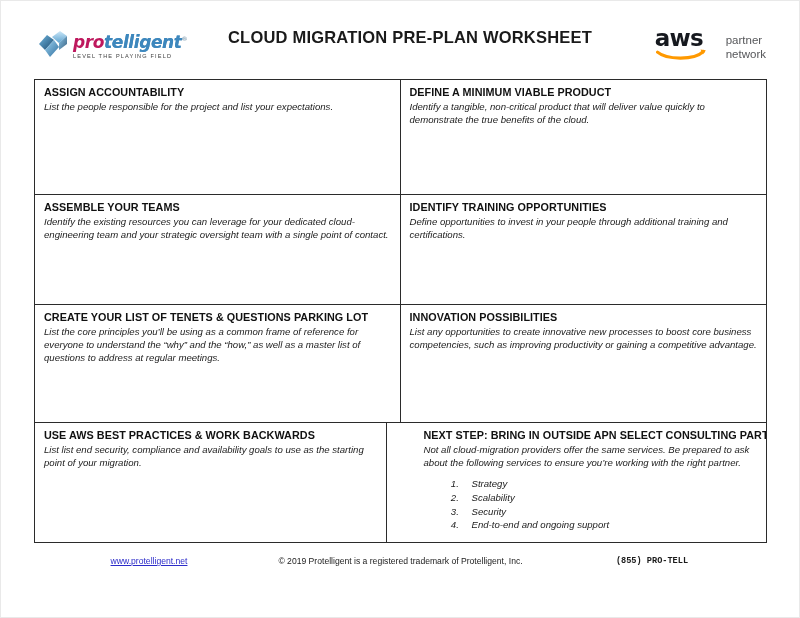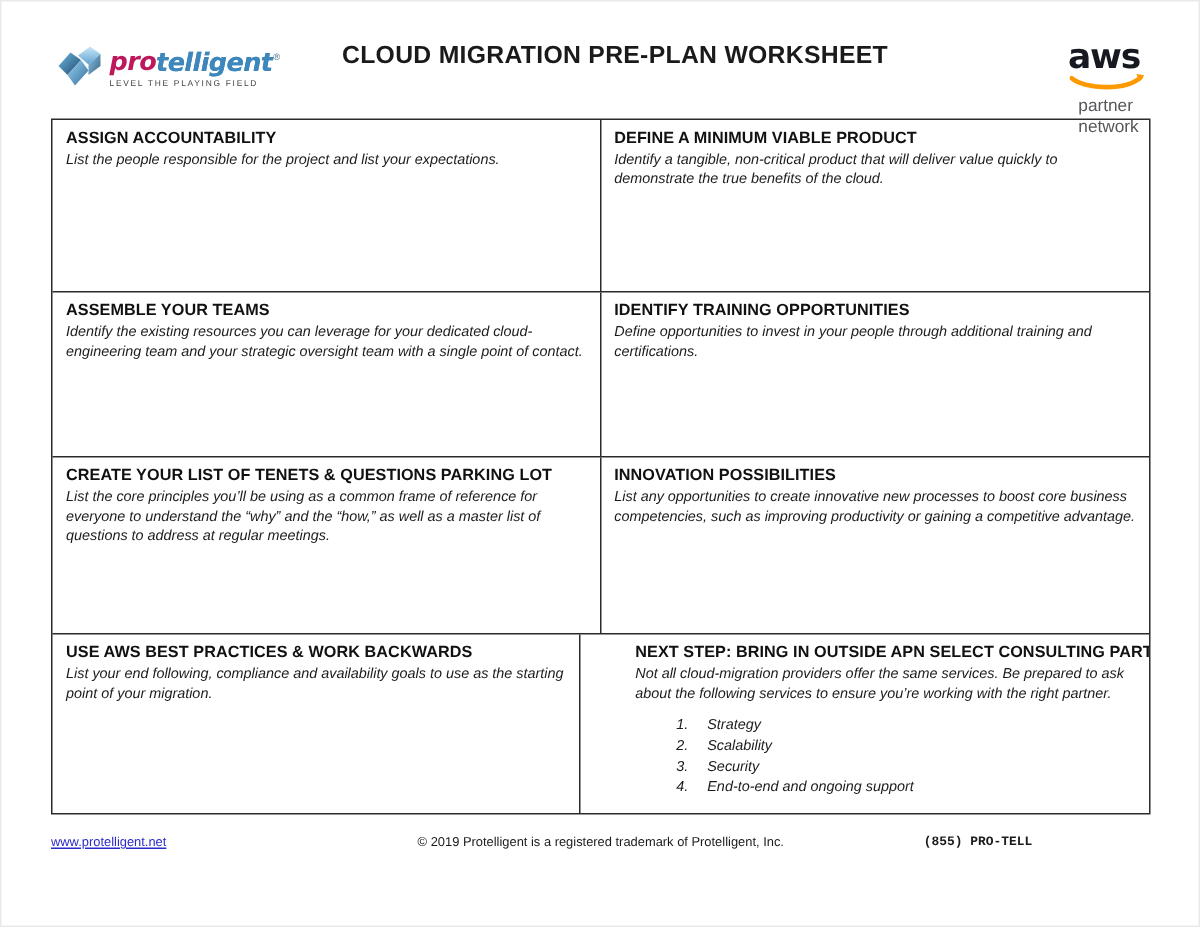--- a/index.html
+++ b/index.html
@@ -99,23 +99,22 @@
     font-size: 16.5px;
     letter-spacing: 0.2px;
     color: #1a1a1a;
   }
 
   .aws-block {
     position: absolute;
     right: 34px;
     top: 27px;
     display: flex;
-    align-items: center;
-    gap: 2px;
-    flex-direction: column;
+    align-items: flex-end;
+    gap: 17px;
   }
   .aws-logo {
     position: relative;
     width: 54px;
     height: 34px;
   }
   .aws-word {
     font-family: "DejaVu Sans", sans-serif;
     font-weight: bold;
     font-size: 23px;
@@ -210,20 +209,21 @@
     display: flex;
     align-items: center;
   }
   .footer-left {
     width: 230px;
     font-family: "Liberation Sans", sans-serif;
     font-size: 8.6px;
     color: #2b2bc9;
     text-decoration: underline;
     white-space: nowrap;
+    text-align: center;
   }
   .footer-center {
     flex: 1;
     text-align: center;
     font-family: "Liberation Sans", sans-serif;
     font-size: 8.6px;
     color: #1b1b1b;
     white-space: nowrap;
   }
   .footer-right {
@@ -320,21 +320,21 @@
       </div>
       <div class="ws-cell right">
         <div class="cell-title">INNOVATION POSSIBILITIES</div>
         <div class="cell-body">List any opportunities to create innovative new processes to boost core business competencies, such as improving productivity or gaining a competitive advantage.</div>
       </div>
     </div>
 
     <div class="ws-row r4">
       <div class="ws-cell left">
         <div class="cell-title">USE AWS BEST PRACTICES &amp; WORK BACKWARDS</div>
-        <div class="cell-body">List your end following, compliance and availability goals to use as the starting point of your migration.</div>
+        <div class="cell-body">List list end security, compliance and availability goals to use as the starting point of your migration.</div>
       </div>
       <div class="ws-cell right">
         <div class="cell-title">NEXT STEP: BRING IN OUTSIDE APN SELECT CONSULTING PARTNERS</div>
         <div class="cell-body">Not all cloud-migration providers offer the same services. Be prepared to ask about the following services to ensure you’re working with the right partner.</div>
         <ol class="cell-list">
           <li>Strategy</li>
           <li>Scalability</li>
           <li>Security</li>
           <li>End-to-end and ongoing support</li>
         </ol>

